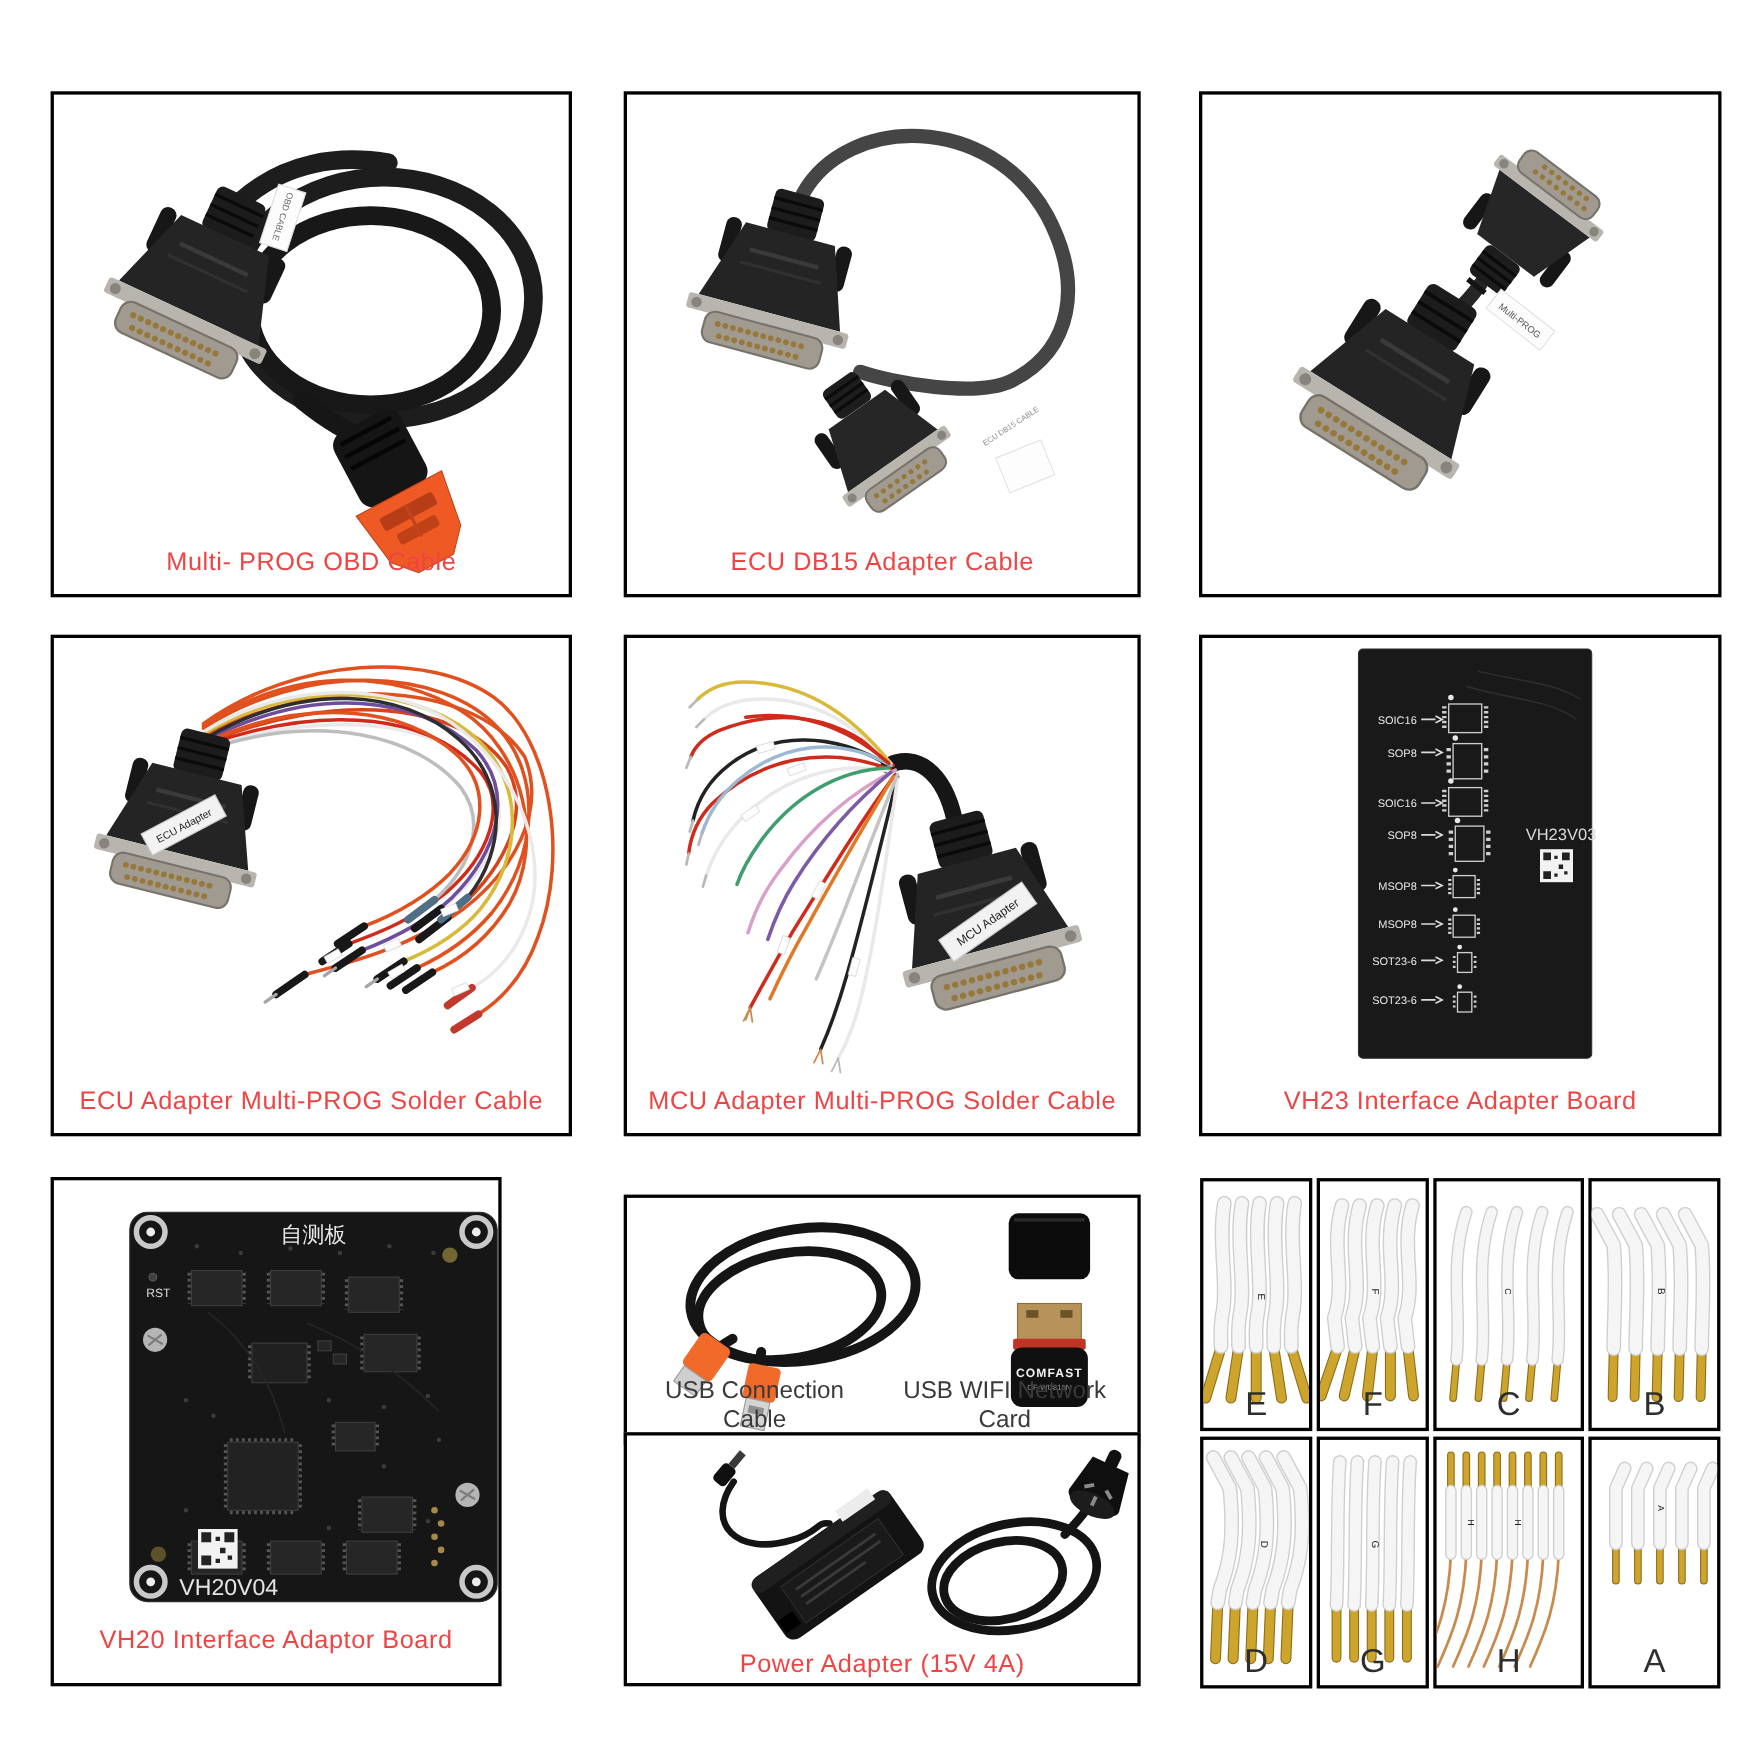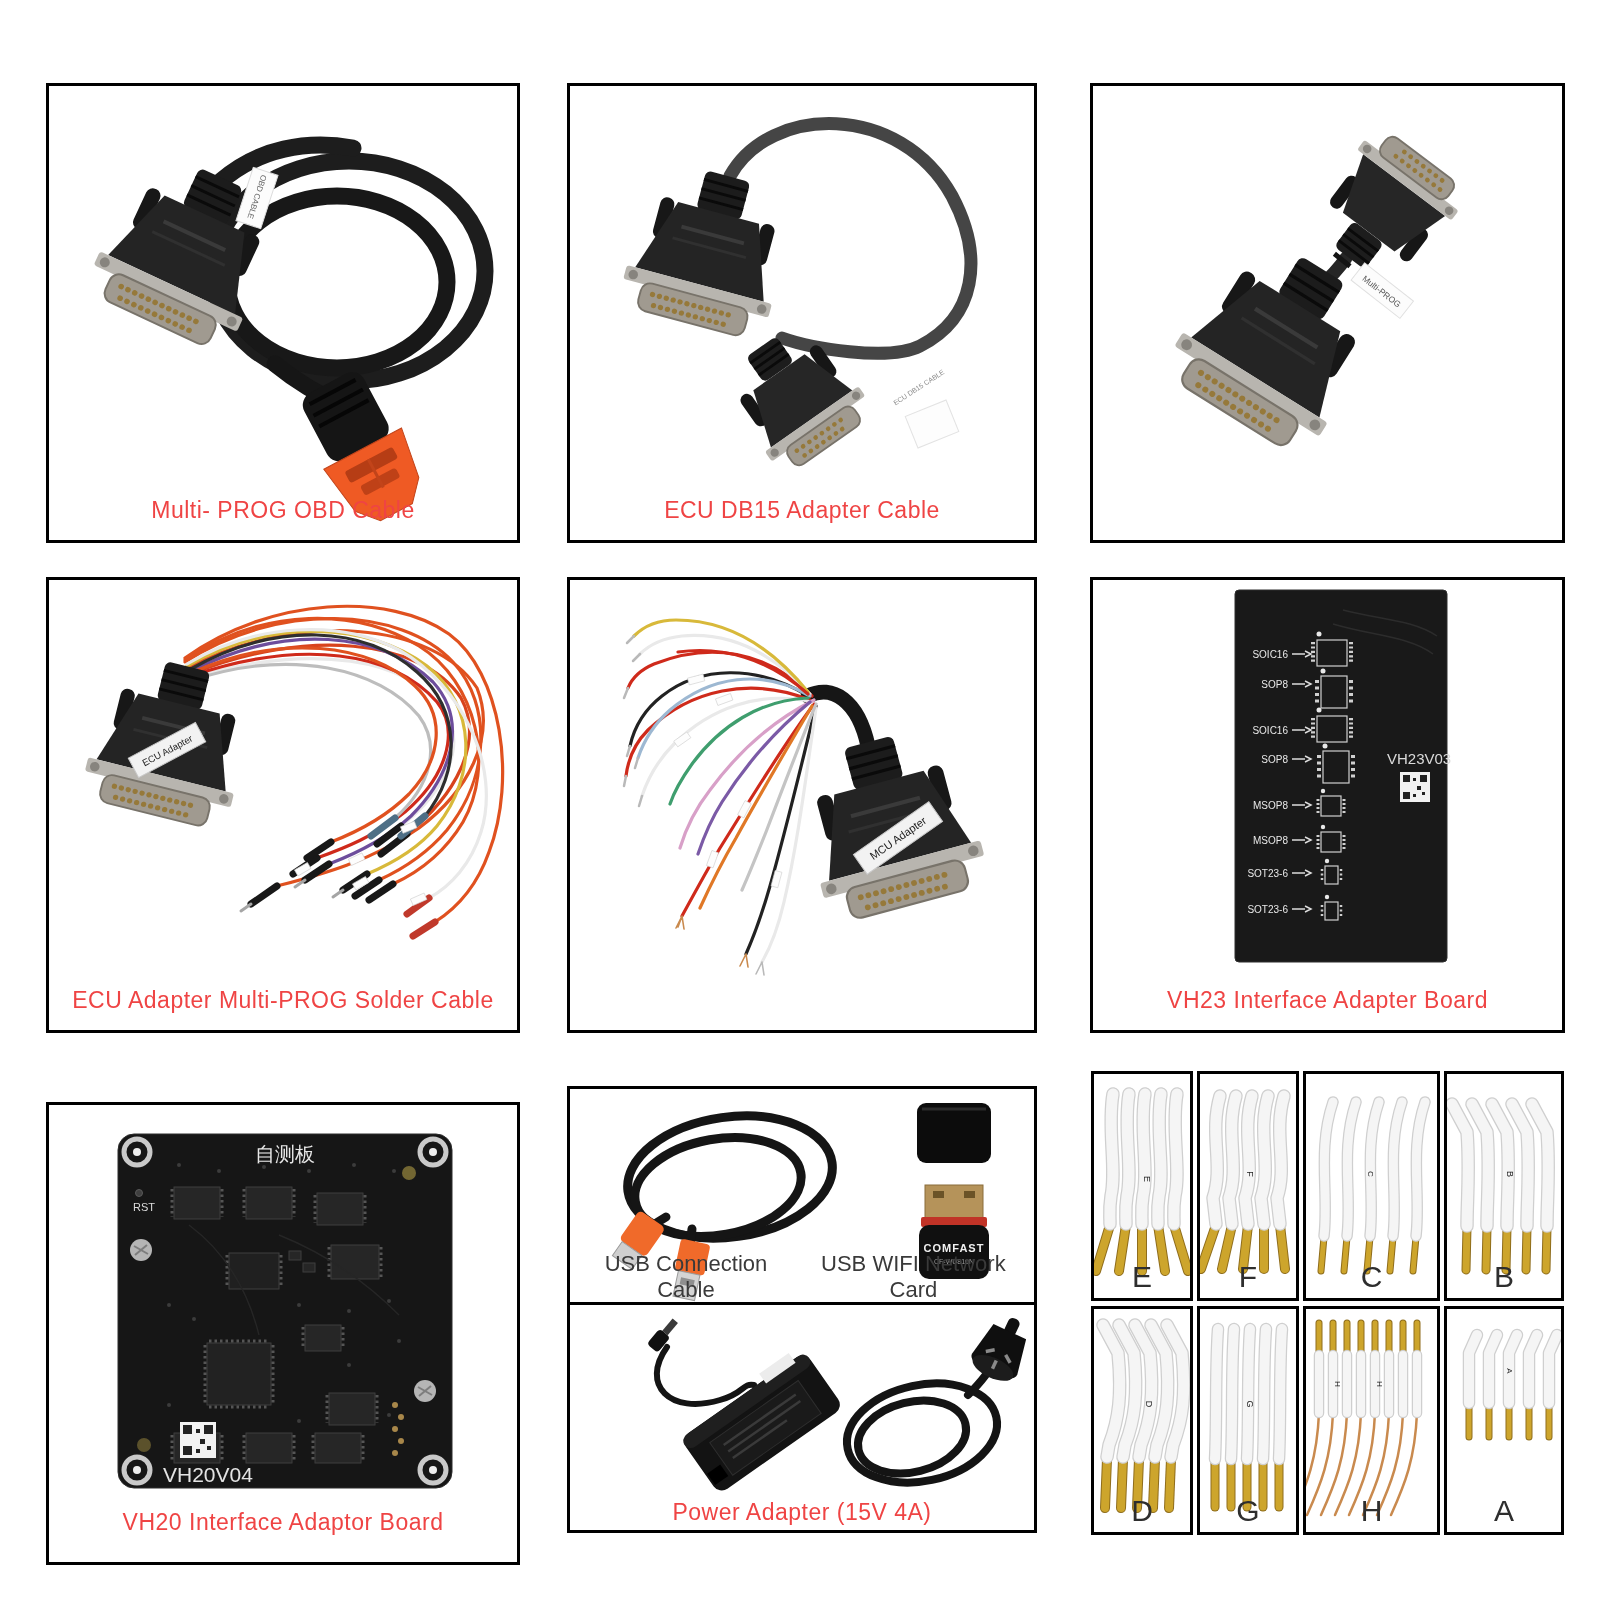--- a/index.html
+++ b/index.html
@@ -197,20 +197,21 @@
       <rect x="134" y="276" width="16" height="7" transform="rotate(-70 142 279)"></rect>
       <rect x="198" y="296" width="16" height="7" transform="rotate(-75 206 299)"></rect>
       <rect x="118" y="96" width="16" height="7" transform="rotate(-15 126 99)"></rect>
     </g>
     <use href="#db25g" transform="translate(335,300) rotate(-15) scale(1.05)"></use>
     <g transform="translate(328,258) rotate(-35)">
       <rect x="-46" y="-12" width="92" height="24" fill="#f2f2f2" stroke="#c9c9c9"></rect>
       <text x="0" y="4" font-size="11" fill="#222" text-anchor="middle">MCU Adapter</text>
     </g>
   </svg>
+  <div class="caption row2">MCU Adapter Multi-PROG Solder Cable</div>
 </div>
 
 <div class="cell" style="left:1090px;top:577px;width:475px;height:456px;">
   <svg width="469" height="450" viewBox="0 0 469 450">
     <rect x="142" y="10" width="212" height="372" rx="4" fill="#191919" stroke="#2f2f2f"></rect>
     <path d="M250,30 C290,40 320,40 344,56 M240,44 C280,56 316,56 340,74" stroke="#2c2c2c" stroke-width="1.5" fill="none"></path>
     <g font-size="10" fill="#e8e8e8">
       <text x="195" y="78" text-anchor="end">SOIC16</text>
       <text x="195" y="108" text-anchor="end">SOP8</text>
       <text x="195" y="154" text-anchor="end">SOIC16</text>
@@ -260,21 +261,21 @@
     </g>
     <text x="294" y="184" font-size="15" fill="#dadada">VH23V03</text>
     <g>
       <rect x="307" y="192" width="30" height="30" fill="#f2f2f2"></rect>
       <path d="M310,195 h7 v7 h-7 Z M327,195 h7 v7 h-7 Z M310,212 h7 v7 h-7 Z M320,198 h3 v3 h-3 Z M324,206 h4 v4 h-4 Z M320,214 h3 v3 h-3 Z M329,212 h3 v3 h-3 Z" fill="#222"></path>
     </g>
   </svg>
   <div class="caption row2">VH23 Interface Adapter Board</div>
 </div>
 
-<div class="cell" style="left:46px;top:1070px;width:474px;height:463px;margin-top:32px;">
+<div class="cell" style="left:46px;top:1070px;width:410px;height:463px;">
   <svg width="468" height="457" viewBox="0 0 468 457">
     <rect x="69" y="29" width="334" height="354" rx="16" fill="#161616" stroke="#2d2d2d"></rect>
     <g>
       <circle cx="88" cy="47" r="13" fill="none" stroke="#c9c9c9" stroke-width="5"></circle>
           <circle cx="88" cy="47" r="4" fill="#ededed"></circle>
       <circle cx="384" cy="47" r="13" fill="none" stroke="#c9c9c9" stroke-width="5"></circle>
           <circle cx="384" cy="47" r="4" fill="#ededed"></circle>
       <circle cx="88" cy="365" r="13" fill="none" stroke="#c9c9c9" stroke-width="5"></circle>
           <circle cx="88" cy="365" r="4" fill="#ededed"></circle>
       <circle cx="384" cy="365" r="13" fill="none" stroke="#c9c9c9" stroke-width="5"></circle>

